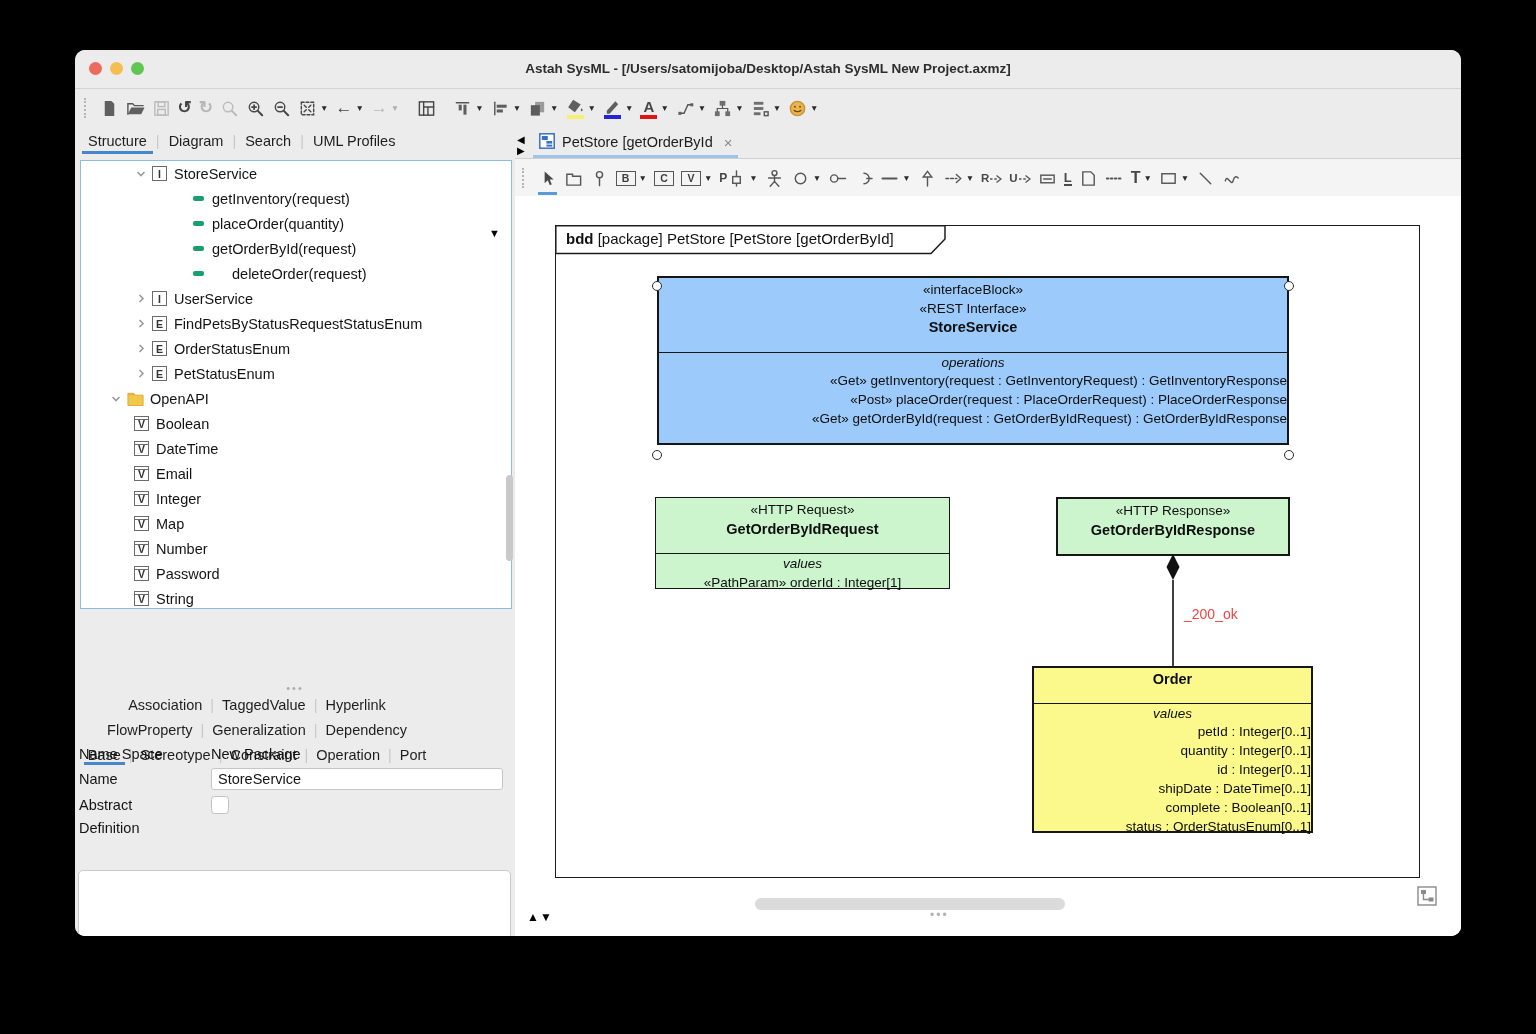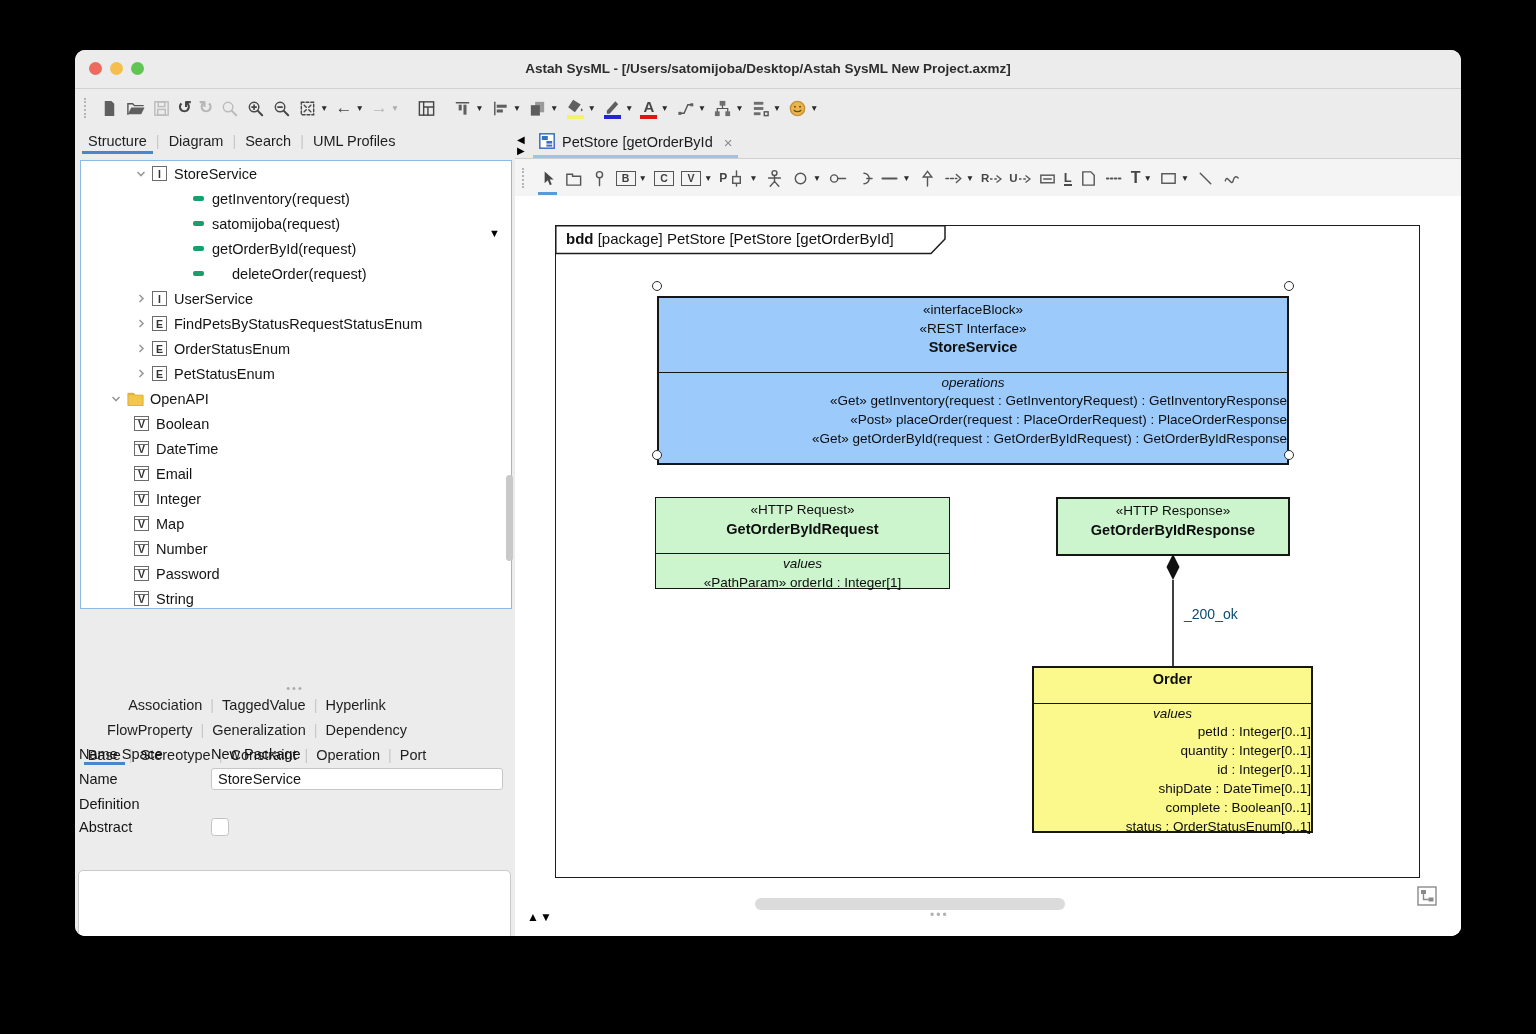--- a/index.html
+++ b/index.html
@@ -65,21 +65,21 @@
   
   .block{position:absolute;box-sizing:border-box;border:1.5px solid #161616;color:#0e0e0e;}
   .bhead{text-align:center;padding:3px 0 2px;}
   .bster{font-size:13.5px;line-height:18.5px;}
   .bname{font-size:14.5px;font-weight:bold;line-height:19.5px;}
   .bcomp{border-top:1.5px solid #161616;padding:1px 0 4px;margin-top:12px;}
   .clabel{font-style:italic;text-align:center;font-size:13.5px;line-height:17.5px;}
   .bline{font-size:13.5px;line-height:19px;padding-left:10px;text-align:right;white-space:nowrap;}
   .bline.ctr{text-align:center;padding-left:0;}
   .hdl{position:absolute;width:10px;height:10px;border:1.6px solid #2a2a2a;border-radius:50%;background:#fff;box-sizing:border-box;z-index:5;}
-  .connlabel{position:absolute;font-size:14px;color:#0c4a6e;}
+  .connlabel{position:absolute;font-size:14px;color:#ef4444;}
   .hscroll{position:absolute;left:240px;top:702px;width:310px;height:12px;background:#DBDBDB;border-radius:6px;}
   .navicon{position:absolute;left:902px;top:690px;display:inline-flex;}
   .updown{position:absolute;left:12px;top:714px;font-size:12px;color:#000;letter-spacing:1px;}
   .cdots{position:absolute;left:415px;top:712px;color:#B3B3B3;font-size:12px;letter-spacing:2px;}
 </style>
 </head>
 <body>
 
 <div class="stage">
   <div class="window">
@@ -311,21 +311,21 @@
               </span>
               <span class="nodebox">I</span>
               <span>StoreService</span>
             </div>
             <div class="trow" style="padding-left: 112px;">
               <span class="opdash"></span>
               <span>getInventory(request)</span>
             </div>
             <div class="trow" style="padding-left: 112px;">
               <span class="opdash"></span>
-              <span>satomijoba(request)</span>
+              <span>placeOrder(quantity)</span>
             </div>
             <div class="trow" style="padding-left: 112px;">
               <span class="opdash"></span>
               <span>getOrderById(request)</span>
             </div>
             <div class="trow" style="padding-left: 112px; gap: 20px;">
               <span class="opdash"></span>
               <span>deleteOrder(request)</span>
             </div>
             <div class="trow" style="padding-left: 53px;">
@@ -444,26 +444,26 @@
 
         <div class="form">
           <div class="frow">
             <span class="flabel">Name Space</span>
             <span>New Package</span>
           </div>
           <div class="frow">
             <span class="flabel">Name</span>
             <input class="finput" value="StoreService" style="">
           </div>
-          <div class="frow" style="margin-top:2px;">
-            <span>Definition</span>
-          </div>
           <div class="frow" style="margin-top:4px;">
             <span class="flabel">Abstract</span>
             <span class="fcheck"></span>
+          </div>
+          <div class="frow" style="margin-top:2px;">
+            <span>Definition</span>
           </div>
         </div>
 
         <textarea class="defarea" style=""></textarea>
 
       </div>
 
       <div class="canvas-panel">
         <div class="collapse">
             <span>◀</span>
@@ -664,21 +664,21 @@
 
         <div class="canvas">
           <div class="frame"></div>
           <div class="fhead">
             <svg width="392" height="30" viewBox="0 0 392 30">
                 <polygon points="0.8,0.8 390,0.8 390,14 376,28.5 0.8,28.5" fill="#fff" stroke="#1c1c1c" stroke-width="1.5"></polygon>
               </svg>
             <div class="ftext"><b>bdd</b><span> [package] PetStore [PetStore [getOrderById]</span></div>
           </div>
 
-          <div class="block" id="store-block" style="left: 142px; top: 100px; width: 632px; height: 169px; border-width: 2px; background: rgb(155, 202, 251);">
+          <div class="block" id="store-block" style="left: 142px; top: 80px; width: 632px; height: 169px; border-width: 2px; background: rgb(155, 202, 251);">
             <div class="bhead">
               <div class="bster">«interfaceBlock»</div>
               <div class="bster">«REST Interface»</div>
               <div class="bname">StoreService</div>
             </div>
             <div class="bcomp">
               <div class="clabel">operations</div>
               <div id="store-ops">
                   <div class="bline">«Get» getInventory(request : GetInventoryRequest) : GetInventoryResponse</div>
                   <div class="bline">«Post» placeOrder(request : PlaceOrderRequest) : PlaceOrderResponse</div>

